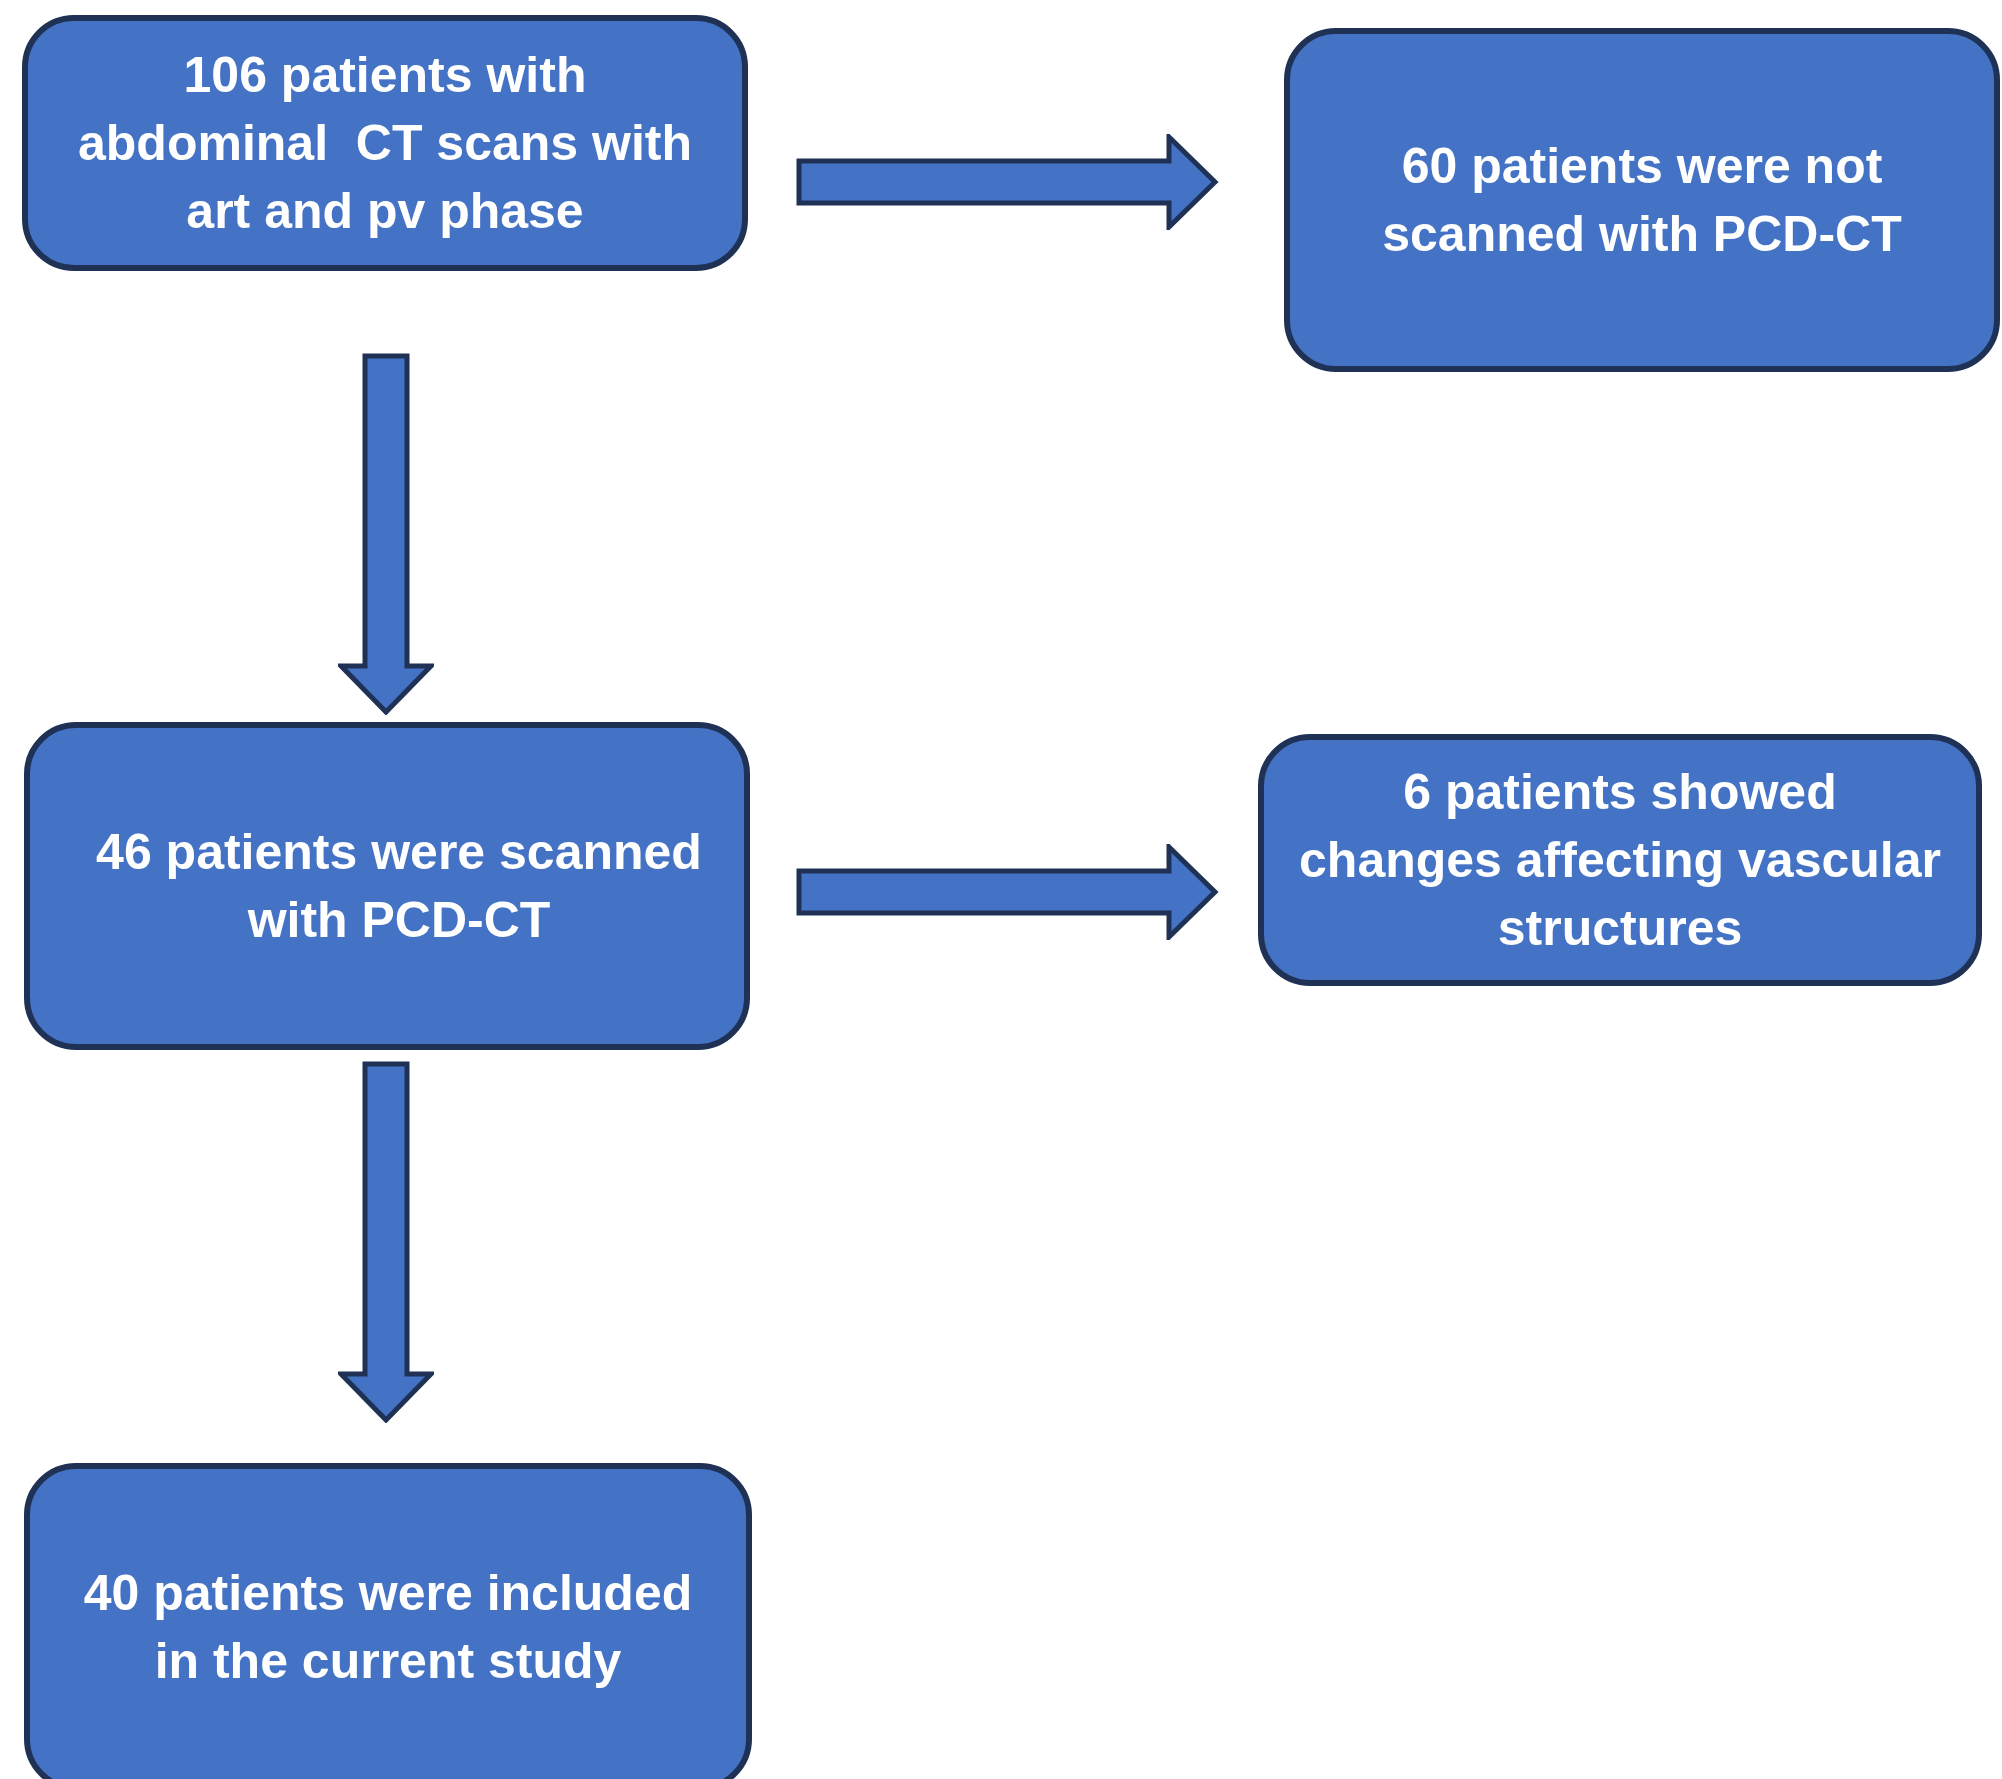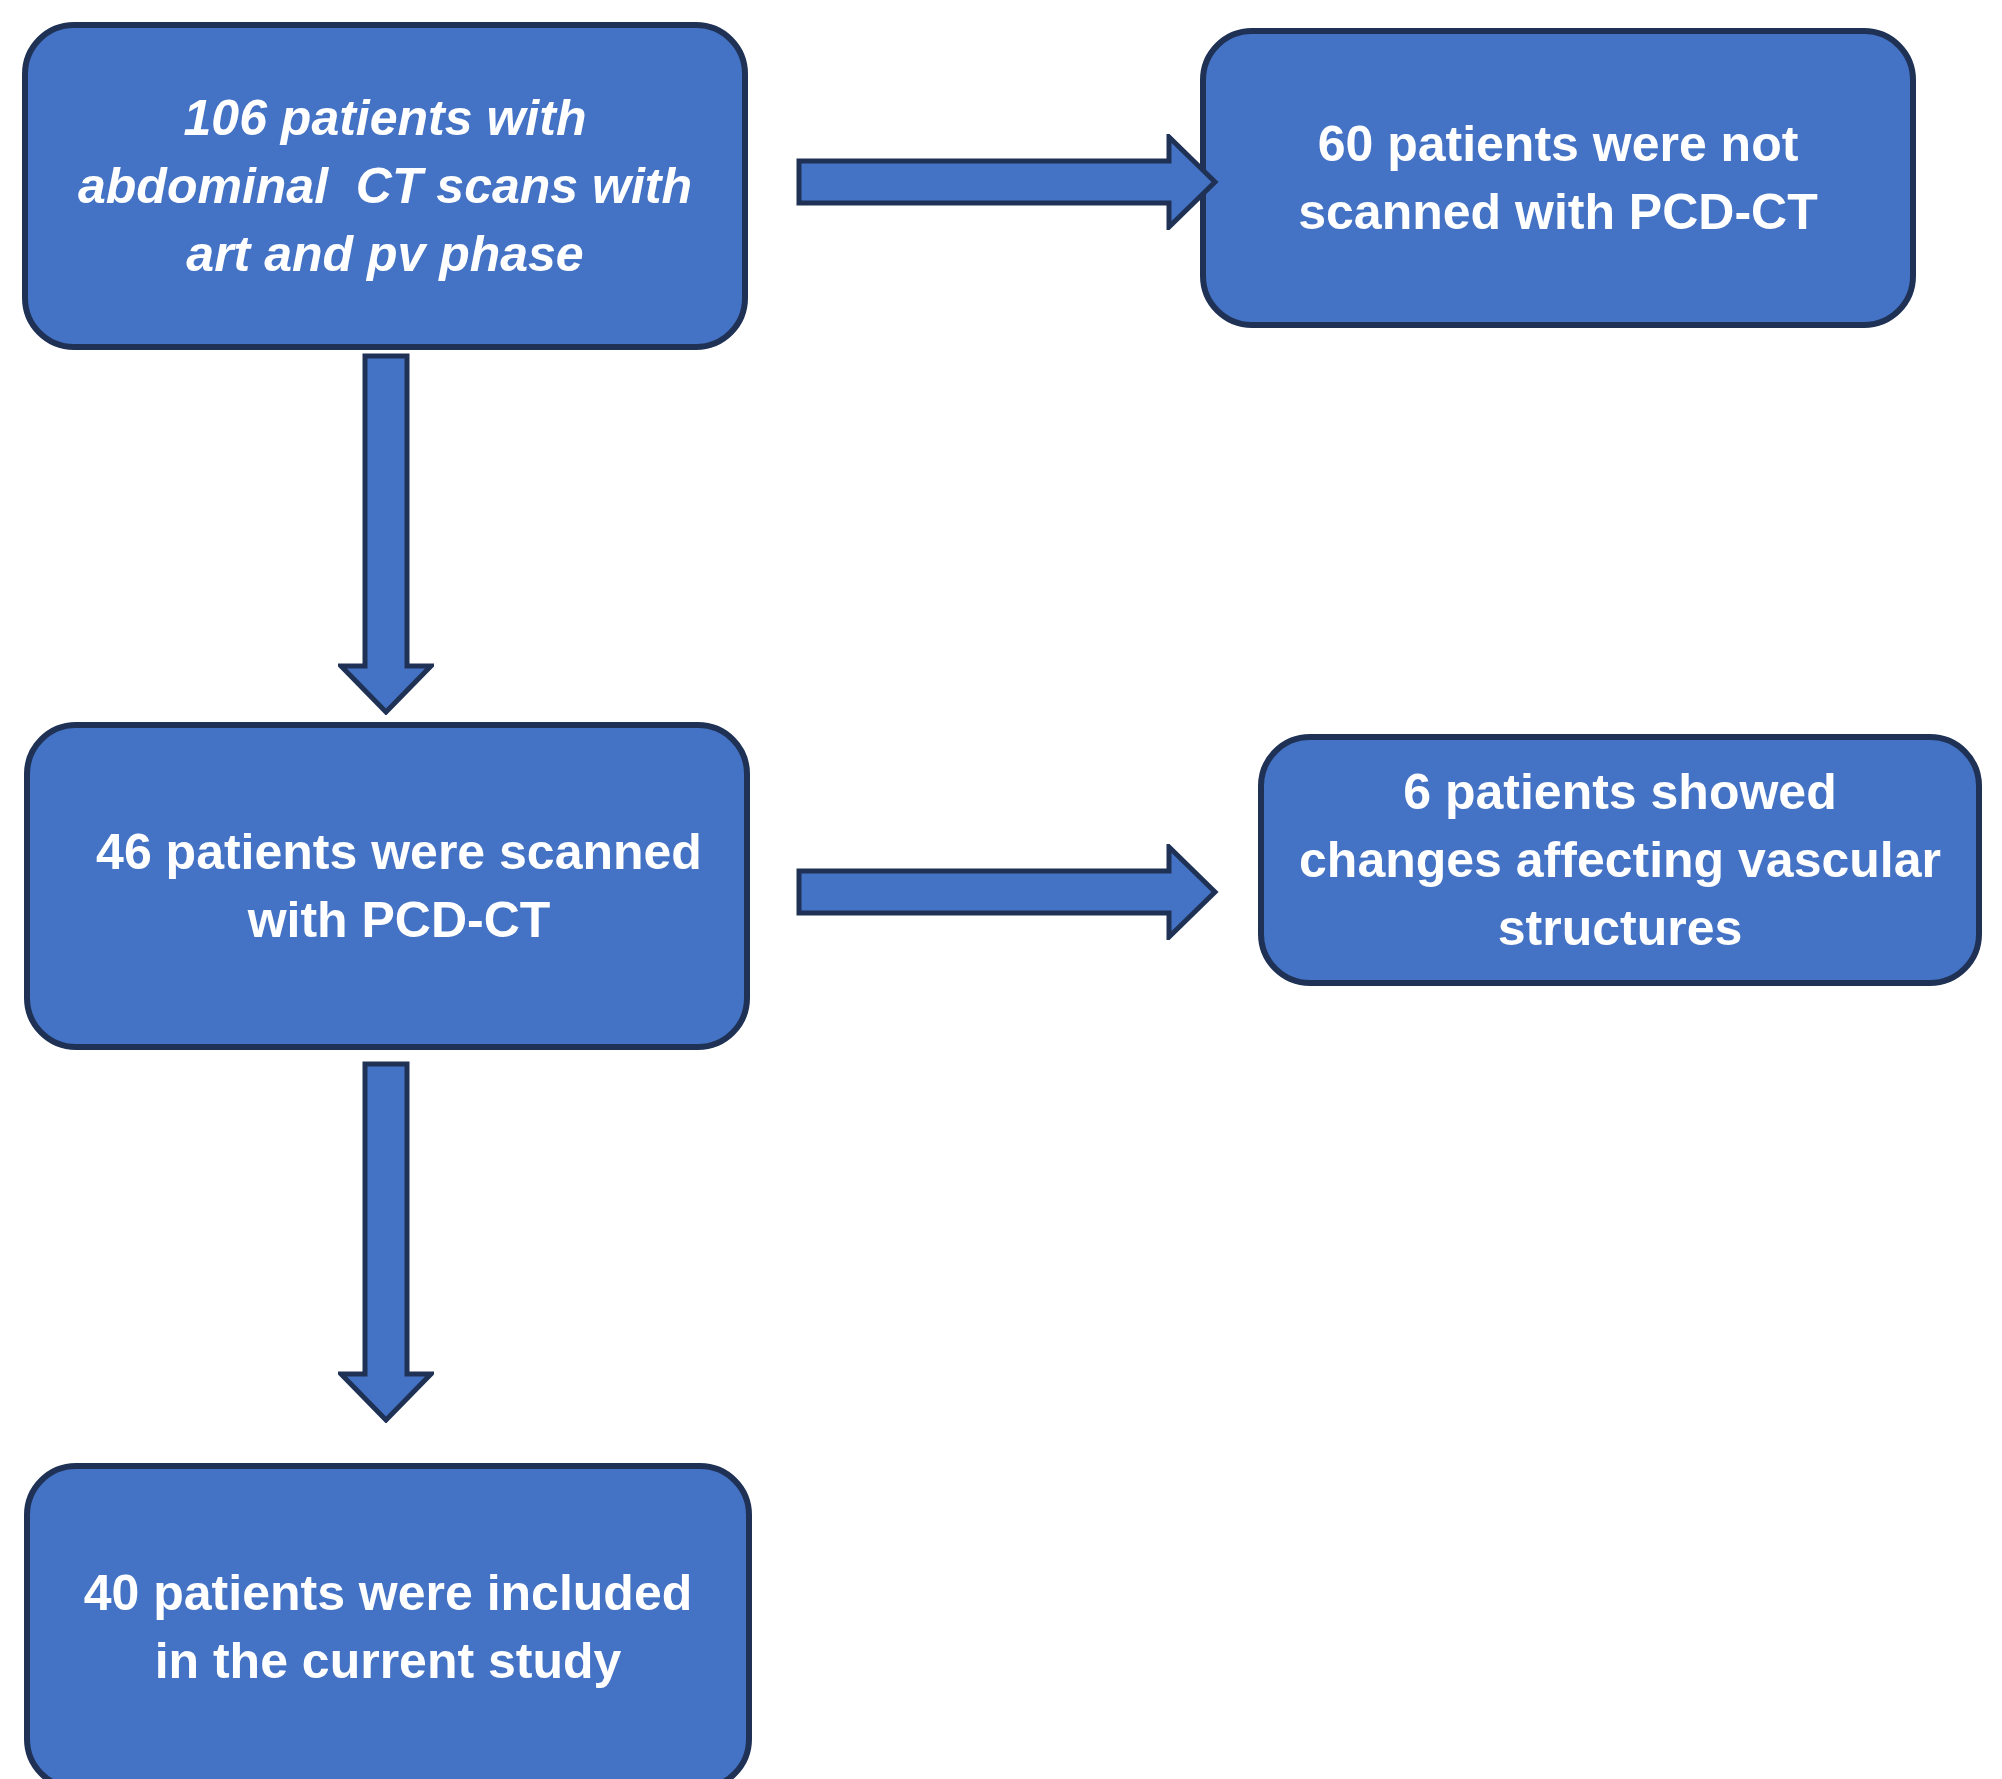--- a/index.html
+++ b/index.html
@@ -38,22 +38,22 @@
     position: absolute;
     display: block;
   }
   .arrow polygon {
     fill: var(--node_fill, #4472C4);
     stroke: var(--node_border, #1F3255);
     stroke-width: 5;
     stroke-linejoin: miter;
   }
   
-  #node-initial            { left: 22px;   top: 22px;   width: 726px; height: 328px; font-style: italic; }
-  #node-excluded-no-pcdct  { left: 1200px; top: 28px;   width: 716px; height: 300px; }
+  #node-initial            { left: 22px;   top: 15px;   width: 726px; height: 256px; }
+  #node-excluded-no-pcdct  { left: 1284px; top: 28px;   width: 716px; height: 344px; }
   #node-scanned-pcdct      { left: 24px;   top: 722px;  width: 726px; height: 328px; padding-left: 24px; }
   #node-excluded-vascular  { left: 1258px; top: 734px;  width: 724px; height: 252px; }
   #node-included           { left: 24px;   top: 1427px; width: 728px; height: 328px; margin-top: 36px; }
   #arrow-right-top         { left: 796px;  top: 134px;  }
   #arrow-right-middle      { left: 796px;  top: 844px;  }
   #arrow-down-first        { left: 338px;  top: 353px;  }
   #arrow-down-second       { left: 338px;  top: 1061px; }
 </style>
 </head>
 <body>

